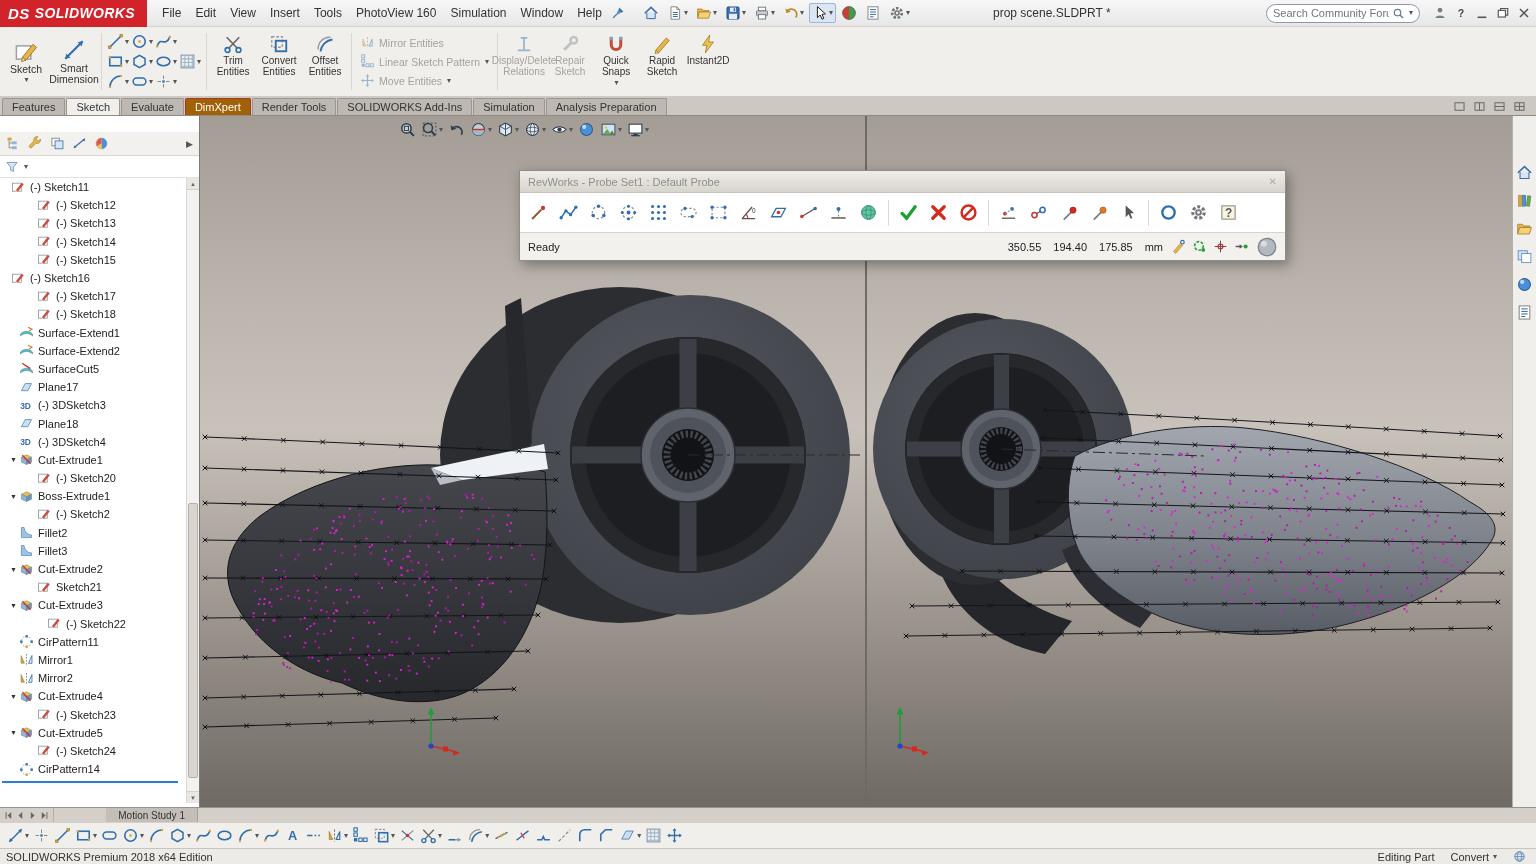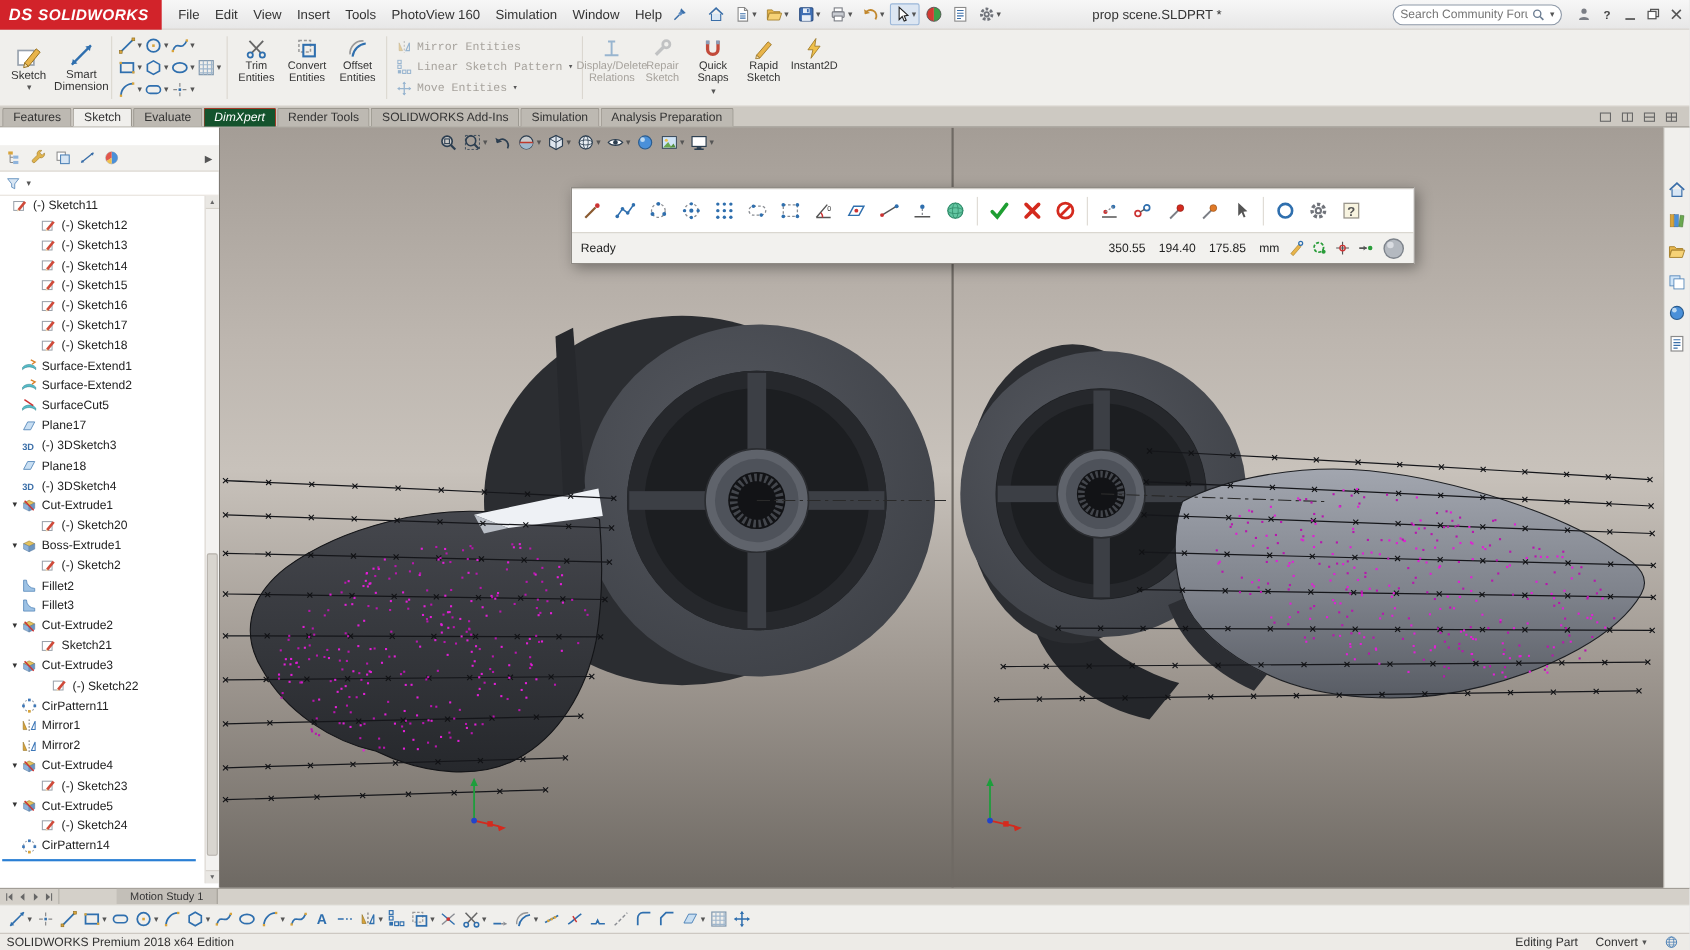--- a/index.html
+++ b/index.html
@@ -36,31 +36,31 @@
     gap:1px;font-size:10.5px;color:#333;text-align:center;padding:2px 1px;}
   .rib-big .lbl{line-height:11px;}
   .rib-sep{width:1px;background:#dbd7d0;margin:4px 3px;}
   .ent-wrap{display:flex;align-items:center;gap:2px;padding:0 2px;}
   .ent-col{display:flex;flex-direction:column;justify-content:center;gap:3px;}
   .ent{display:flex;align-items:center;}
   .rib-mid{width:46px;display:flex;flex-direction:column;align-items:center;justify-content:flex-start;
     padding-top:5px;font-size:10px;text-align:center;color:#333;gap:2px;}
   .rib-mid .lbl{line-height:10.5px;}
   .rib-stack{display:flex;flex-direction:column;justify-content:center;gap:4px;padding:0 5px;}
-  .rib-row{display:flex;align-items:center;gap:4px;font-size:10.5px;color:#333;white-space:nowrap;font-family:Liberation Mono, monospace;}
+  .rib-row{display:flex;align-items:center;gap:4px;font-size:10.5px;color:#333;white-space:nowrap;}
   .disabled{color:#a6a29c !important;}
   .disabled svg{opacity:.45;}
 
   
   .tabstrip{height:19px;flex:0 0 19px;background:#cdc9c2;display:flex;align-items:flex-end;
     padding-left:2px;position:relative;border-bottom:1px solid #8f8b84;}
   .ctab{height:17px;display:flex;align-items:center;padding:0 9px;font-size:11px;color:#333;
     background:#bdb9b2;border:1px solid #9b978f;border-bottom:none;border-radius:2px 2px 0 0;margin-right:1px;white-space:nowrap;}
   .ctab.active{background:#f0efec;}
-  .ctab.accent{background:#14532d;color:#fff;border-color:#a33a28;font-style:italic;}
+  .ctab.accent{background:#a16207;color:#fff;border-color:#a33a28;}
   .tabstrip-right{margin-left:auto;display:flex;gap:7px;padding:0 10px 2px 0;align-items:center;}
 
   
   .main{flex:1;display:flex;position:relative;min-height:0;}
   .tree-panel{width:200px;flex:0 0 200px;background:#fff;border-right:1px solid #7e7a74;position:relative;}
   .tree-top{height:16px;background:#fff;}
   .tree-tabs{height:24px;background:#f2f1ee;border-bottom:1px solid #d9d5ce;display:flex;
     align-items:center;gap:7px;padding:0 6px;}
   .tree-tabs .chev{margin-left:auto;font-size:9px;color:#555;}
   .tree-filter{height:22px;display:flex;align-items:center;gap:4px;padding:0 5px;border-bottom:1px solid #e6e2db;}
@@ -695,21 +695,21 @@
               <span style="display:flex">
                 <svg width="15" height="15" viewBox="0 0 16 16">
                   <rect x="1.6" y="3.4" width="9.4" height="8.6" fill="#fff" stroke="#9aa1aa"></rect>
                   <path d="M5.2 10.8 L11.6 3 L13.6 4.6 L7.2 12.4 Z" fill="#cf4a3a"></path>
                   <path d="M5.2 10.8 L4.8 13 L7.2 12.4 Z" fill="#f0d9b0"></path>
                 </svg>
               </span>
             </span>
             <span class="tlabel">(-) Sketch15</span>
           </div>
-          <div class="trow" style="padding-left:26px">
+          <div class="trow" style="">
             <span class="texp"></span>
             <span class="tic">
               <span style="display:flex">
                 <svg width="15" height="15" viewBox="0 0 16 16">
                   <rect x="1.6" y="3.4" width="9.4" height="8.6" fill="#fff" stroke="#9aa1aa"></rect>
                   <path d="M5.2 10.8 L11.6 3 L13.6 4.6 L7.2 12.4 Z" fill="#cf4a3a"></path>
                   <path d="M5.2 10.8 L4.8 13 L7.2 12.4 Z" fill="#f0d9b0"></path>
                 </svg>
               </span>
             </span>
@@ -2065,20 +2065,24 @@
                 <rect x="2" y="3" width="12" height="8.4" fill="#fff" stroke="#2c3e50"></rect>
                 <rect x="6" y="12" width="4" height="1.6" fill="#2c3e50"></rect>
                 <line x1="4" y1="13.8" x2="12" y2="13.8" stroke="#2c3e50" stroke-width="1.2"></line>
               </svg>
             </span>
             <span class="dd">▾</span>
           </div>
         </div>
 
       <div class="dialog">
+        <div class="dlg-title">
+          <span>RevWorks - Probe Set1 : Default Probe</span>
+          <span class="dlg-close">✕</span>
+        </div>
         <div class="dlg-toolbar" id="dlgToolbar">
             <div class="dlg-btn">
               <span style="display:flex">
                 <svg width="19" height="19" viewBox="0 0 16 16">
                   <line x1="2.6" y1="13.4" x2="10.4" y2="5.6" stroke="#8a5a30" stroke-width="1.7"></line>
                   <circle cx="11.8" cy="4.2" r="1.8" fill="#cc3333"></circle>
                 </svg>
               </span>
             </div>
             <div class="dlg-btn">

